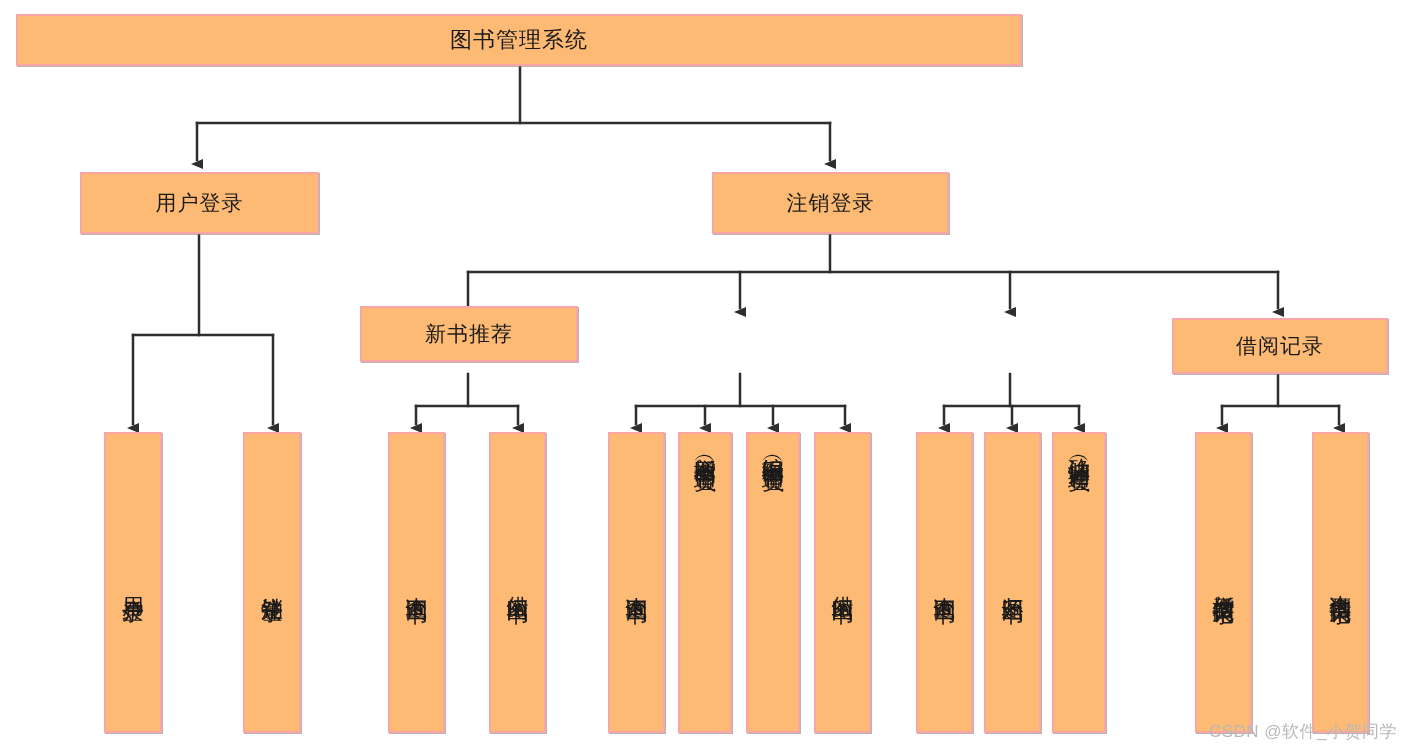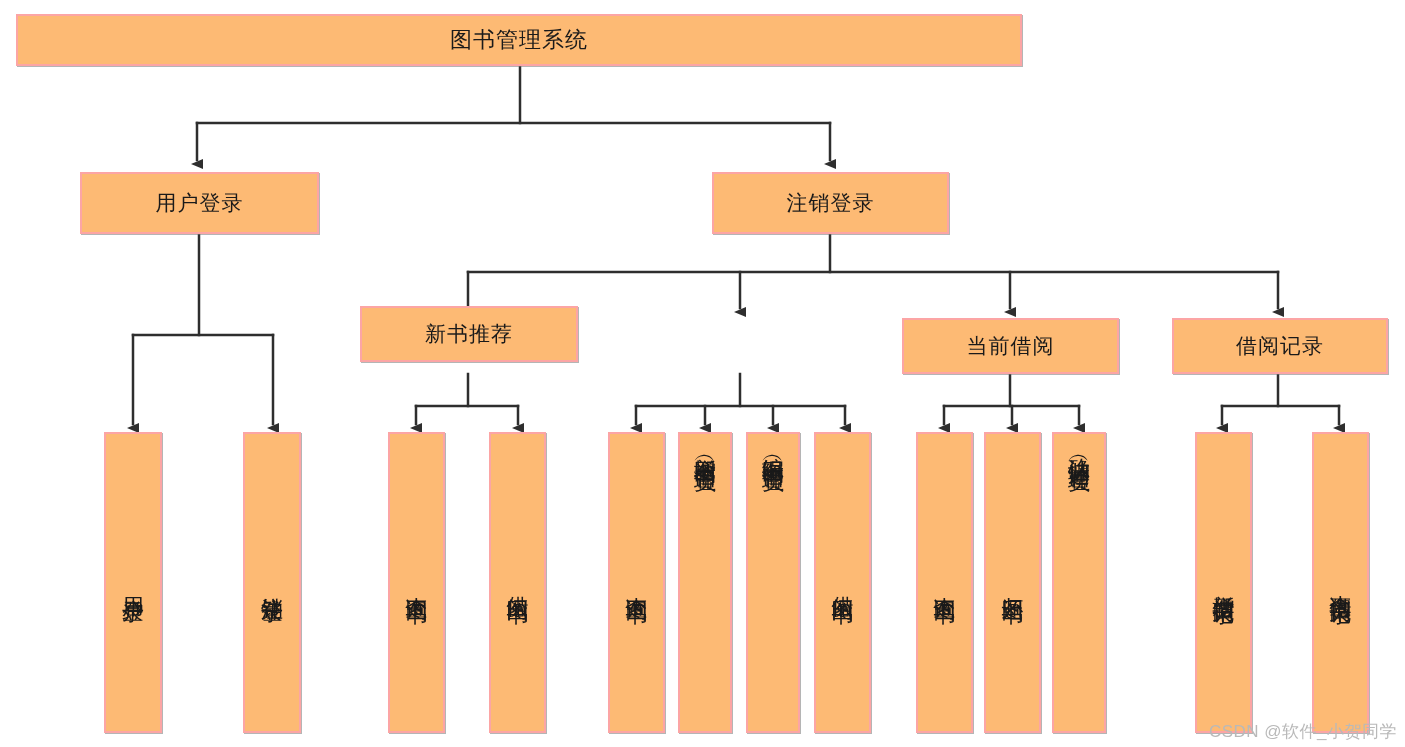--- a/index.html
+++ b/index.html
@@ -141,23 +141,20 @@
   <div class="node h" style="left:80px; top:172px; width:239px; height:62px;">
     <span class="lbl">用户登录</span>
   </div>
   <div class="node h" style="left:712px; top:172px; width:237px; height:62px;">
     <span class="lbl">注销登录</span>
   </div>
 
   <div class="node h" style="left:360px; top:306px; width:218px; height:56px;">
     <span class="lbl">新书推荐</span>
   </div>
-  <div class="node h" style="left:902px; top:318px; width:217px; height:56px;">
-    <span class="lbl">当前借阅</span>
-  </div>
   <div class="node h" style="left:1172px; top:318px; width:216px; height:56px;">
     <span class="lbl">借阅记录</span>
   </div>
 
   <div class="node v short" style="left:104px; top:432px; width:58px; height:301px;">
     <span class="lbl">用户登录</span>
   </div>
   <div class="node v short" style="left:243px; top:432px; width:58px; height:301px;">
     <span class="lbl">注销登录</span>
   </div>

